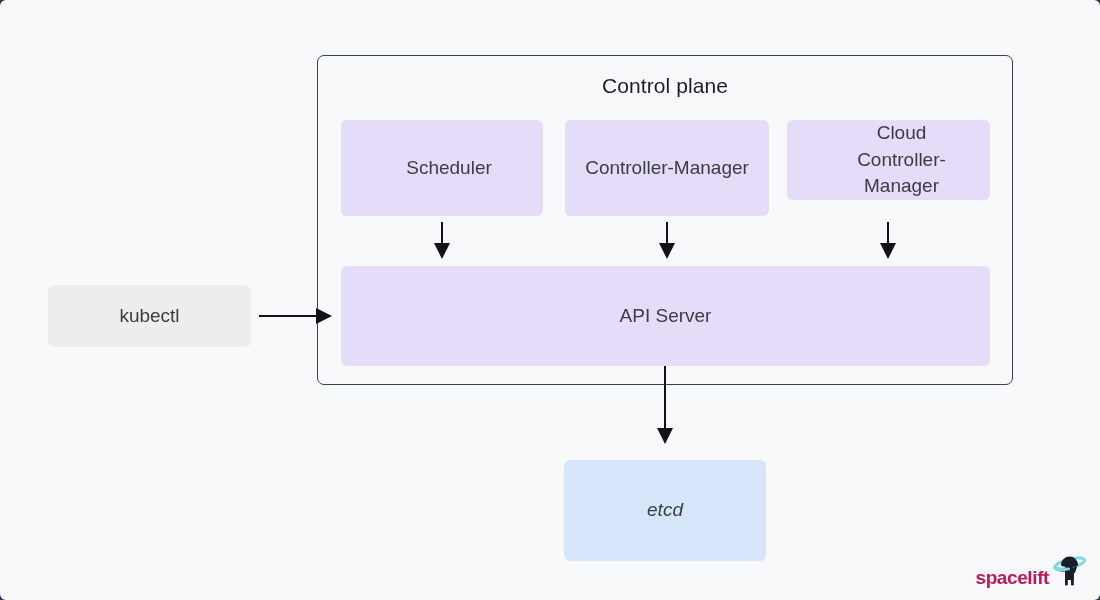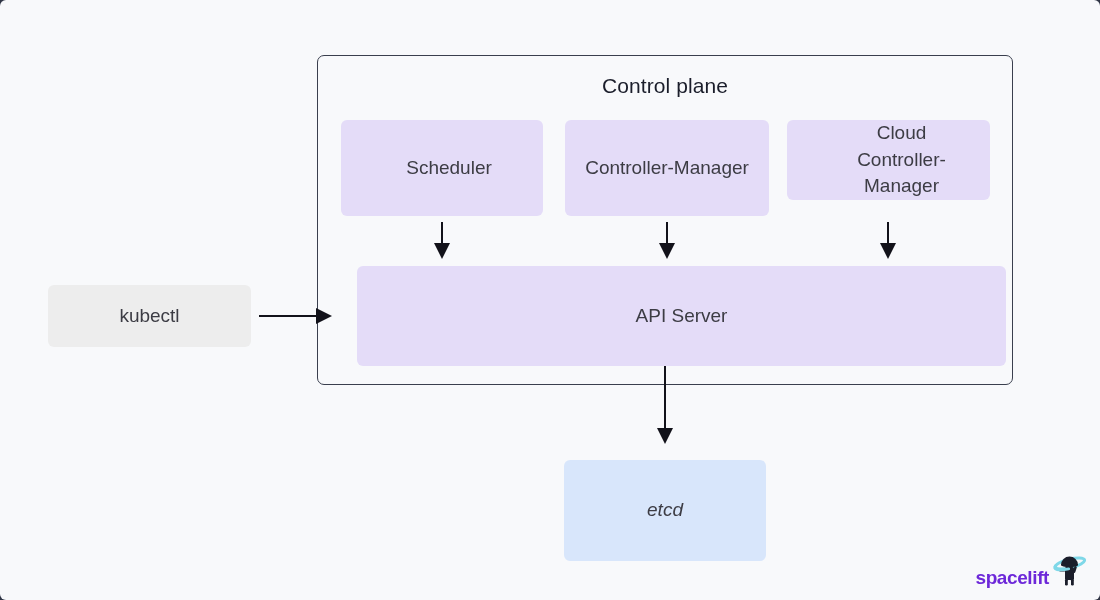--- a/index.html
+++ b/index.html
@@ -59,21 +59,21 @@
     color: #3c3c44;
     padding: 4px 8px;
   }
   .node.purple { background: #e4dcf8; }
   .node.blue   { background: #d8e6fb; }
   .node.grey   { background: #ededed; }
 
   #node-scheduler          { left: 341px; top: 120px; width: 202px; height: 96px; padding-left: 22px; }
   #node-controller-manager { left: 565px; top: 120px; width: 204px; height: 96px; }
   #node-cloud-cm           { left: 787px; top: 120px; width: 203px; height: 80px; padding-left: 34px; }
-  #node-api-server         { left: 341px; top: 266px; width: 649px; height: 100px; margin-left: 16px; }
+  #node-api-server         { left: 341px; top: 266px; width: 649px; height: 100px; }
   #node-kubectl            { left:  48px; top: 285px; width: 203px; height:  62px; text-align: right; }
   #node-etcd               { left: 564px; top: 460px; width: 202px; height:  101px; font-style: italic; }
 
   
   .arrow-v {
     position: absolute;
     width: 2px;
     background: #12121a;
   }
   .arrow-v::after {
@@ -115,21 +115,21 @@
     position: absolute;
     right: 14px;
     bottom: 10px;
     display: flex;
     align-items: flex-end;
     gap: 1px;
   }
   #brand-wordmark {
     font-size: 19px;
     font-weight: bold;
-    color: #6d28d9;
+    color: #be185d;
     letter-spacing: -.4px;
     line-height: 1;
     padding-bottom: 3px;
   }
 </style>
 </head>
 <body>
 
 <div id="canvas">
 

